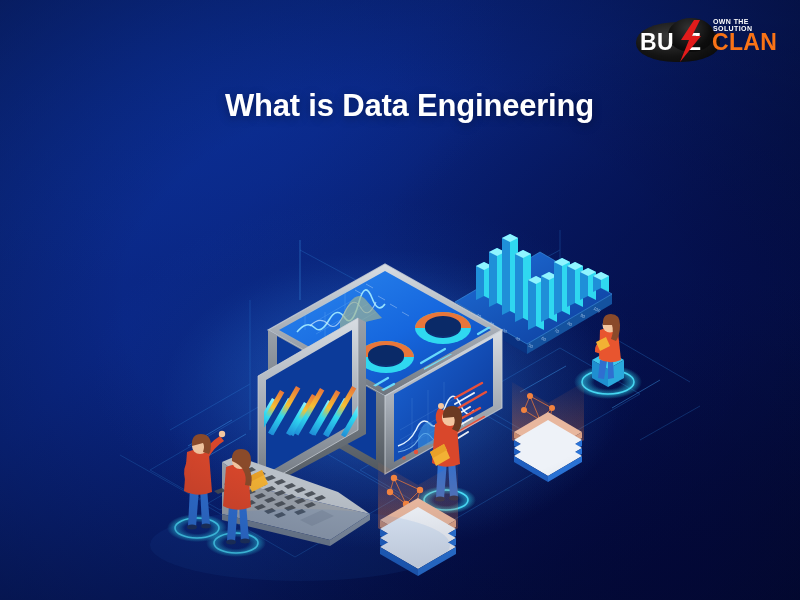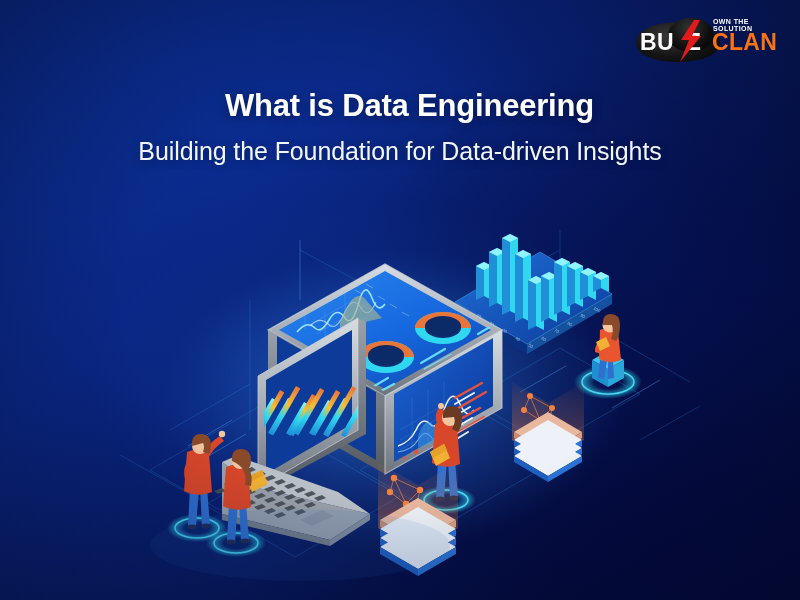--- a/index.html
+++ b/index.html
@@ -617,21 +617,20 @@
 
       <path d="M232 461 q-1 -12 9 -12 q10 0 10 12 q0 4 -2 7 q4 8 2 18 l-6 -1 q2 -9 -2 -15 q-2 -5 -11 -9 Z" fill="#8a4a2a"></path>
     </g>
 
     <ellipse cx="300" cy="545" rx="150" ry="36" fill="rgba(40,120,230,0.10)"></ellipse>
   </svg>
 
   <div class="vignette"></div>
 
   <div class="title">What is Data Engineering</div>
-  <div class="subtitle">Building the Foundation for Data-driven Insights</div>
 
   <div class="logo">
     <div class="logo-blob"></div>
     <div class="logo-blob2"></div>
     <div class="logo-tag">OWN THE SOLUTION</div>
     <div class="logo-buzz"><span>BU</span><span style="margin-left:13px">Z</span></div>
     <svg class="logo-bolt" width="26" height="42" viewBox="0 0 26 42">
       <polygon points="16,0 3,20 11,20 2,42 23,16 14,16 22,0" fill="#e11b1b"></polygon>
     </svg>
     <div class="logo-clan">CLAN</div>

